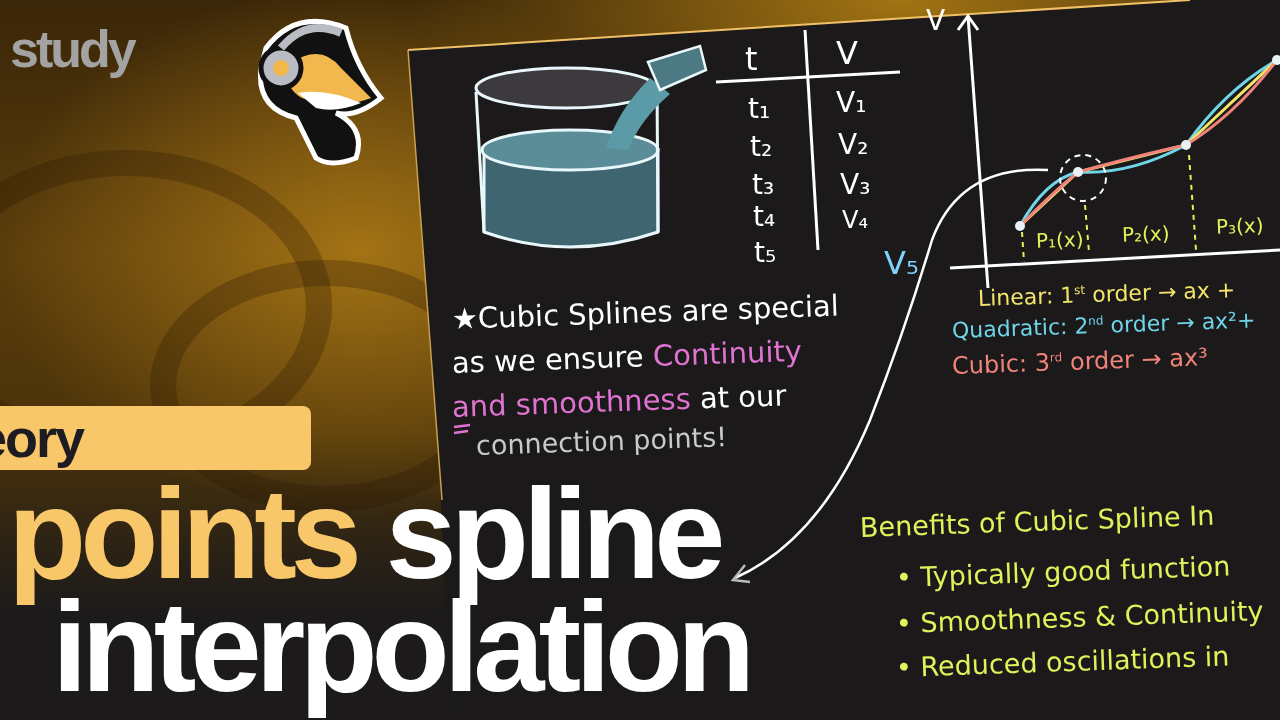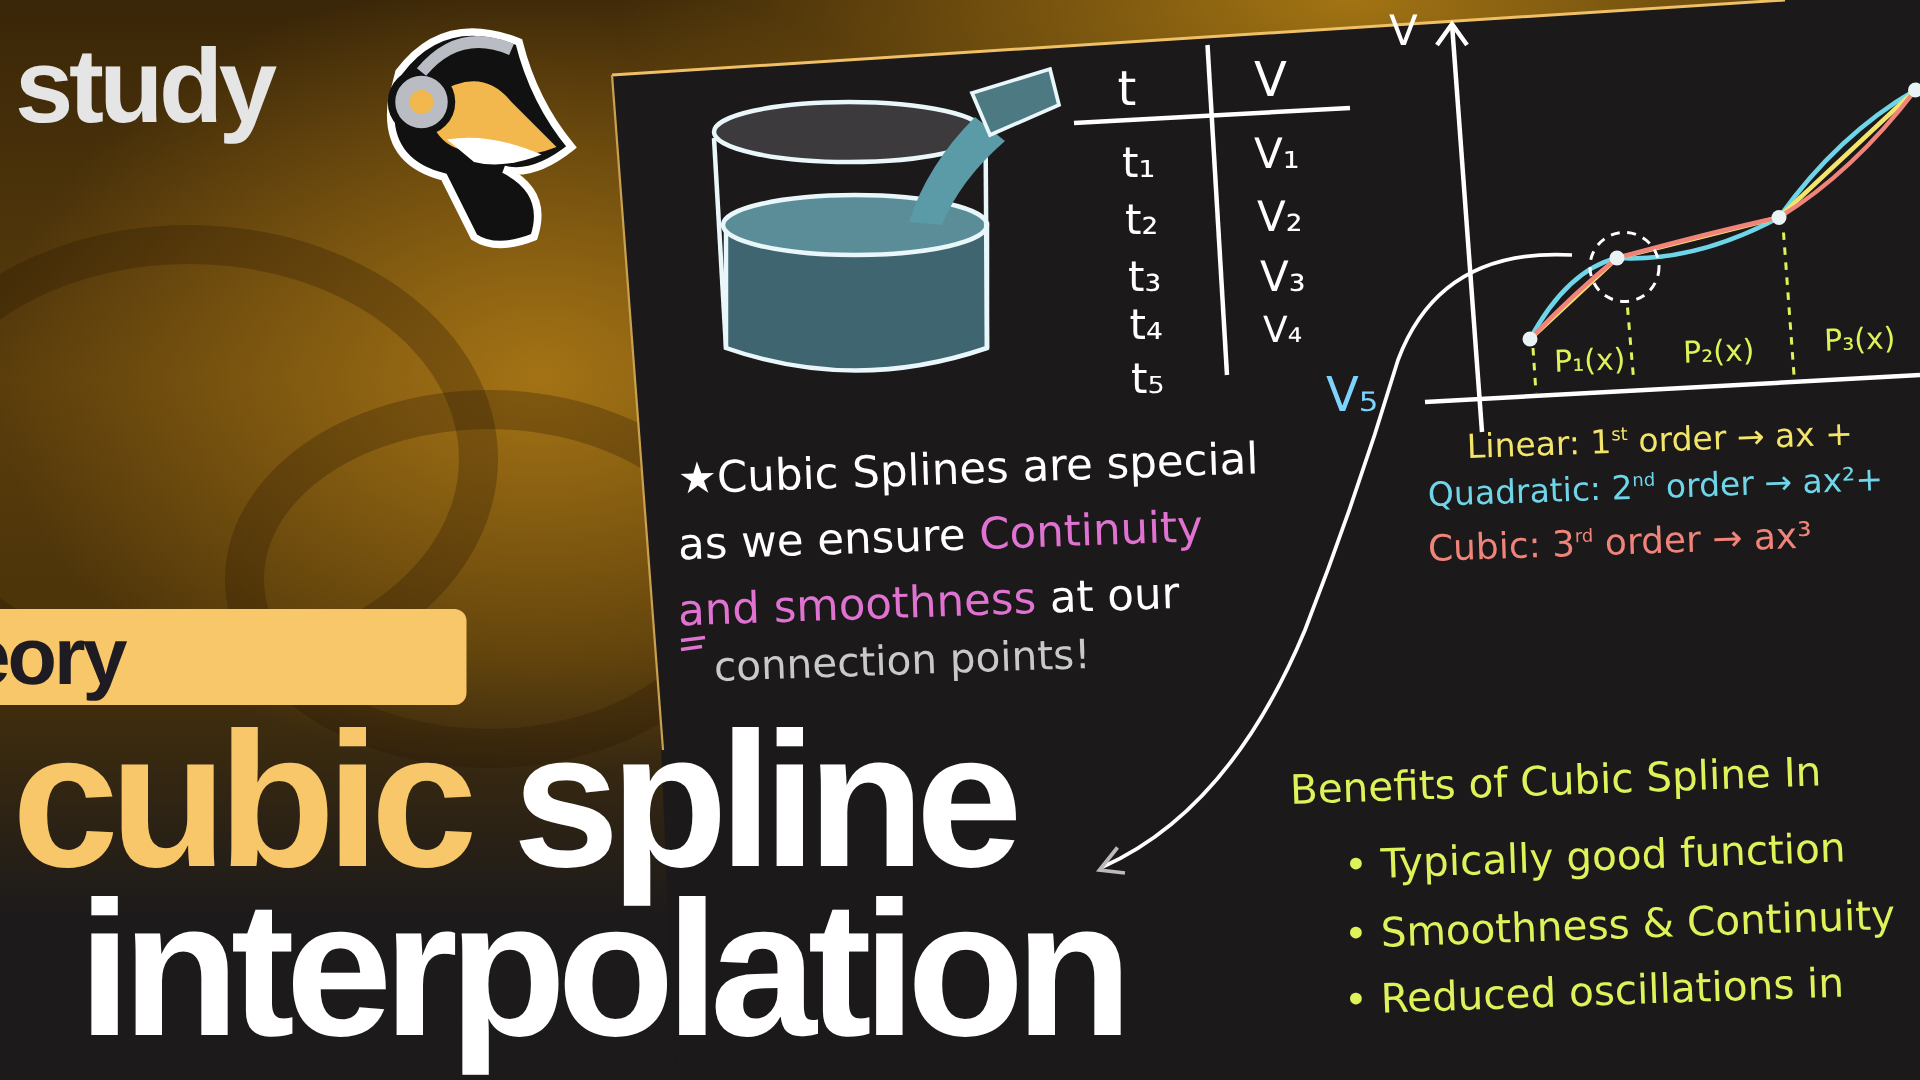--- a/index.html
+++ b/index.html
@@ -14,21 +14,21 @@
           linear-gradient(180deg, #3a2608 0%, #5a3d0c 35%, #4a3209 60%, #1c1a1b 85%); }
   .bg-swirl { position:absolute; border-radius:50%; border:26px solid rgba(40,22,4,0.28); }
 
   
   .board { position:absolute; left:0; top:0; width:1280px; height:720px; }
 
   .hand { position:absolute; font-family:"DejaVu Sans", sans-serif; white-space:nowrap; }
 
   
   .brand { position:absolute; left:10px; top:26px; font-weight:700; line-height:0.9; letter-spacing:-3px; }
-  .brand .l1 { font-size:70px; color:#e5e5e5; display:block; }
+  .brand .l1 { font-size:52px; color:#a3a3a3; display:block; }
   .brand .l2 { font-size:78px; color:#f8c76a; display:block; margin-top:-6px; }
 
   .badge { position:absolute; left:0; top:406px; width:311px; height:64px;
            background:#f8c76a; border-radius:0 8px 8px 0;
            display:flex; align-items:center; justify-content:flex-start; }
   .badge span { font-size:54px; font-weight:700; color:#1e1c22; letter-spacing:-2px; margin-left:-70px; }
 
   .title { position:absolute; left:8px; top:478px; font-weight:700; letter-spacing:-6px; line-height:0.88; }
   .title .w1 { color:#f8c76a; }
   .title .w2 { color:#ffffff; }
@@ -145,15 +145,15 @@
   <circle cx="45" cy="60" r="20" fill="#b9bcc2" stroke="#111" stroke-width="5"></circle>
   <circle cx="45" cy="60" r="8" fill="#f2b84e"></circle>
   <path d="M45,40 Q70,10 105,25" stroke="#b9bcc2" stroke-width="8" fill="none"></path>
 </svg>
 
 <div class="badge">
   <span>theory</span>
 </div>
 
 <div class="title">
-  <span class="row1"><span class="w1">cubic</span> <span class="w2">spline</span></span>
+  <span class="row1"><span class="w1">points</span> <span class="w2">spline</span></span>
   <span class="row2">interpolation</span>
 </div>
 
 </body></html>

